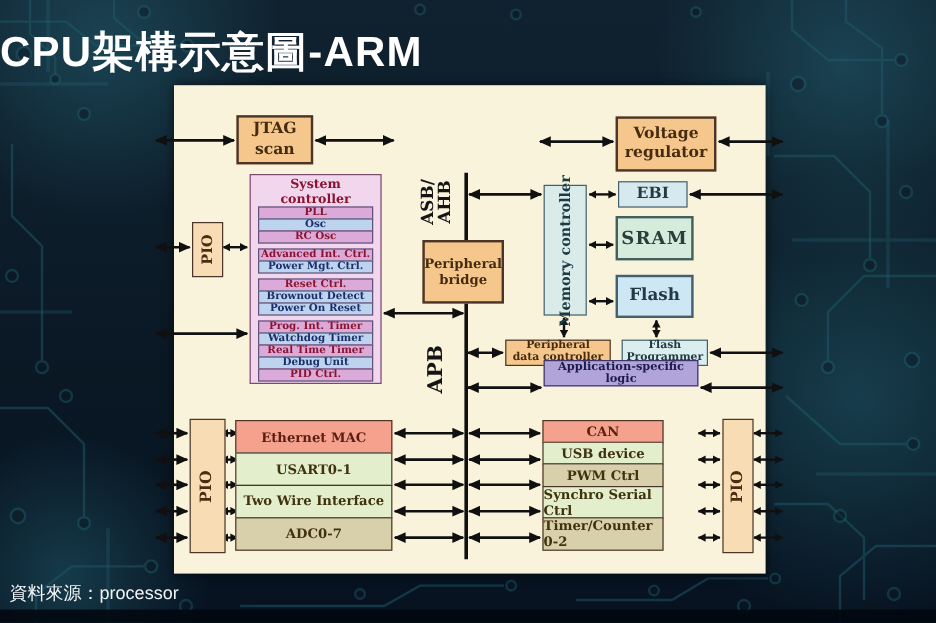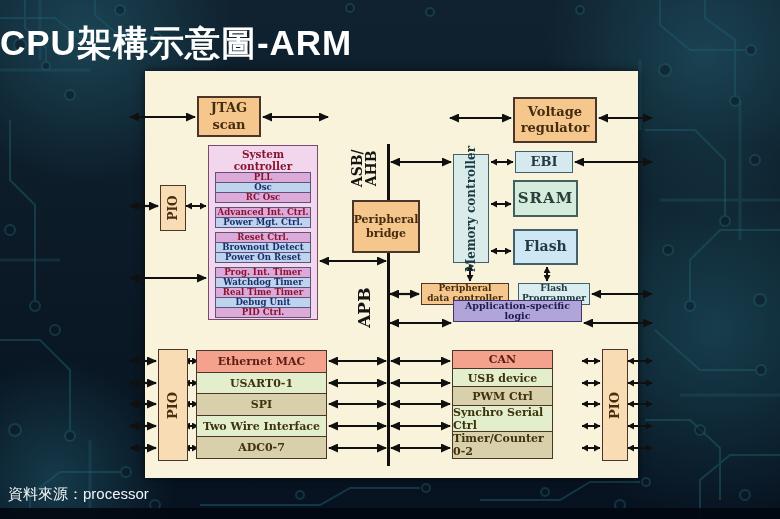--- a/index.html
+++ b/index.html
@@ -266,21 +266,20 @@
 Programmer</div>
   <div class="box purplebox ml" style="left:453px;top:300px;width:129px;height:22px;font-size:9.5px;line-height:1.1;">Application-specific
 logic</div>
 
   <div class="vlabel pio" style="left:158px;top:349px;width:28px;height:110px;">
     <span style="font-size:13px;">PIO</span>
   </div>
   <div class="stack" id="stack-left" style="left:196px;top:350px;width:131px;height:109px;">
       <div class="peri-row tone-salmon">Ethernet MAC</div>
       <div class="peri-row tone-green">USART0-1</div>
-      <div class="peri-row tone-khaki">SPI</div>
       <div class="peri-row tone-green">Two Wire Interface</div>
       <div class="peri-row tone-khaki">ADC0-7</div>
     </div>
   <div class="stack" id="stack-right" style="left:452px;top:350px;width:101px;height:109px;">
       <div class="peri-row tone-salmon">CAN</div>
       <div class="peri-row tone-green">USB device</div>
       <div class="peri-row tone-khaki">PWM Ctrl</div>
       <div class="peri-row tone-green">Synchro Serial Ctrl</div>
       <div class="peri-row tone-khaki">Timer/Counter 0-2</div>
     </div>

